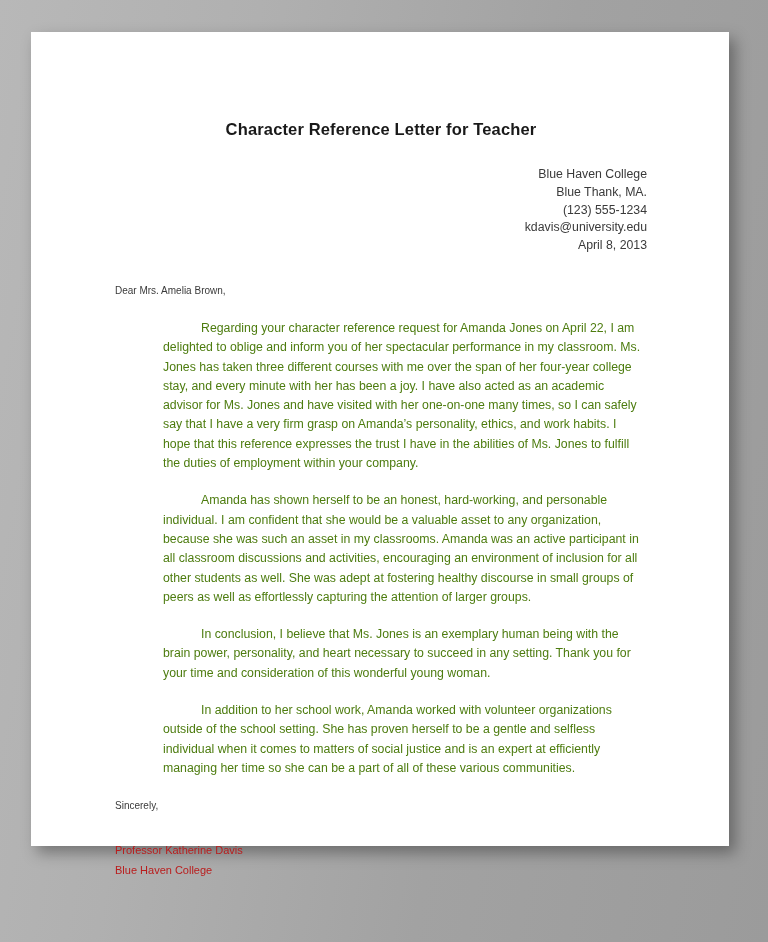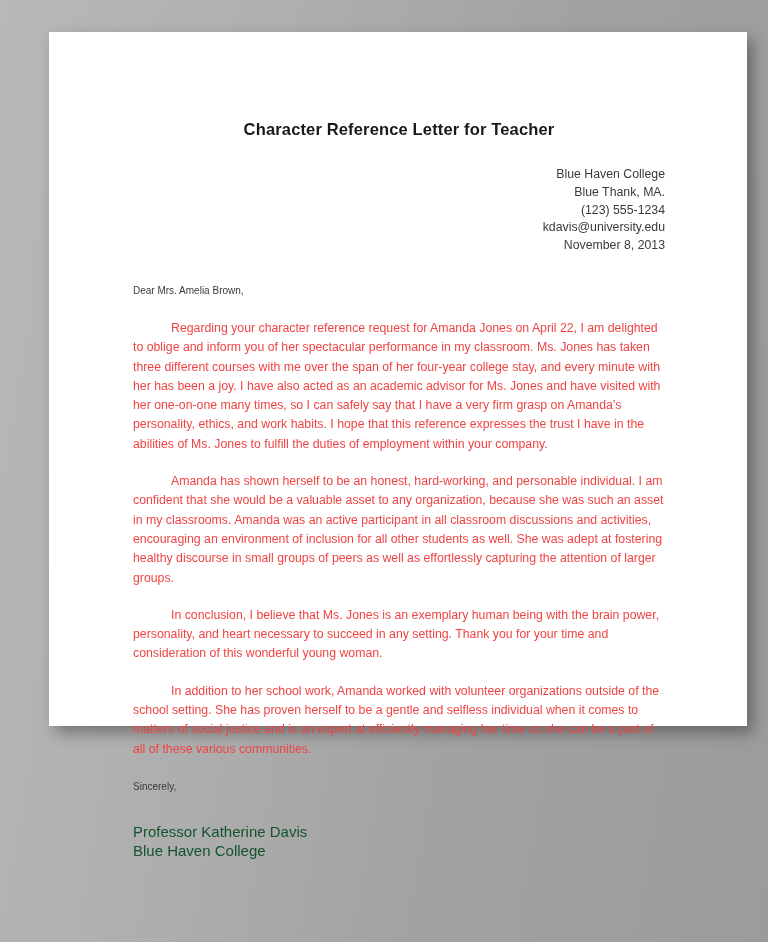--- a/index.html
+++ b/index.html
@@ -13,24 +13,24 @@
 
   body {
     font-family: "Liberation Sans", sans-serif;
     background: linear-gradient(100deg, #b8b8b8 0%, #b0b0b0 28%, #a2a2a2 62%, #9b9b9b 100%);
     position: relative;
   }
 
   
   #page-sheet {
     position: absolute;
-    left: 49px;
+    left: 31px;
     top: 32px;
     width: 698px;
-    height: 694px;
+    height: 814px;
     background: #ffffff;
     box-shadow: 6px 7px 14px rgba(0,0,0,0.34);
   }
 
   #letter-body {
     position: absolute;
     left: 84px;
     top: 0;
     width: 532px;
     height: 100%;
@@ -63,56 +63,57 @@
     color: #3a3a3a;
     line-height: 19px;
   }
 
   
   #paragraphs {
     margin-top: 19px;
   }
   .letter-paragraph {
     font-size: 12.3px;
-    color: #ef4444;
+    color: #4d7c0f;
     line-height: 19.3px;
     text-indent: 38px;
     margin-bottom: 18px;
     text-align: left;
+    margin-left: 48px;
   }
 
   
   #closing-line {
     margin-top: 6px;
     font-size: 10px;
     color: #3a3a3a;
     line-height: 19px;
   }
 
   #signature-block {
     margin-top: 26px;
-    font-size: 15px;
-    color: #14532d;
+    font-size: 11px;
+    color: #b91c1c;
     line-height: 19.5px;
   }
 </style>
 </head>
 <body>
 
 <div id="page-sheet">
   <div id="letter-body">
 
     <h1 id="letter-title">Character Reference Letter for Teacher</h1>
 
     <div id="sender-block">
       <div>Blue Haven College</div>
       <div>Blue Thank, MA.</div>
       <div>(123) 555-1234</div>
       <div>kdavis@university.edu</div>
-      <div>November 8, 2013</div>
+      <div>April 8, 2013</div>
     </div>
 
     <div id="salutation">Dear Mrs. Amelia Brown,</div>
 
     <div id="paragraphs">
       <p class="letter-paragraph">Regarding your character reference request for Amanda Jones on April 22, I am delighted to oblige and inform you of her spectacular performance in my classroom. Ms. Jones has taken three different courses with me over the span of her four-year college stay, and every minute with her has been a joy. I have also acted as an academic advisor for Ms. Jones and have visited with her one-on-one many times, so I can safely say that I have a very firm grasp on Amanda’s personality, ethics, and work habits. I hope that this reference expresses the trust I have in the abilities of Ms. Jones to fulfill the duties of employment within your company.</p>
       <p class="letter-paragraph">Amanda has shown herself to be an honest, hard-working, and personable individual. I am confident that she would be a valuable asset to any organization, because she was such an asset in my classrooms. Amanda was an active participant in all classroom discussions and activities, encouraging an environment of inclusion for all other students as well. She was adept at fostering healthy discourse in small groups of peers as well as effortlessly capturing the attention of larger groups.</p>
       <p class="letter-paragraph">In conclusion, I believe that Ms. Jones is an exemplary human being with the brain power, personality, and heart necessary to succeed in any setting. Thank you for your time and consideration of this wonderful young woman.</p>
       <p class="letter-paragraph">In addition to her school work, Amanda worked with volunteer organizations outside of the school setting. She has proven herself to be a gentle and selfless individual when it comes to matters of social justice and is an expert at efficiently managing her time so she can be a part of all of these various communities.</p>
     </div>

